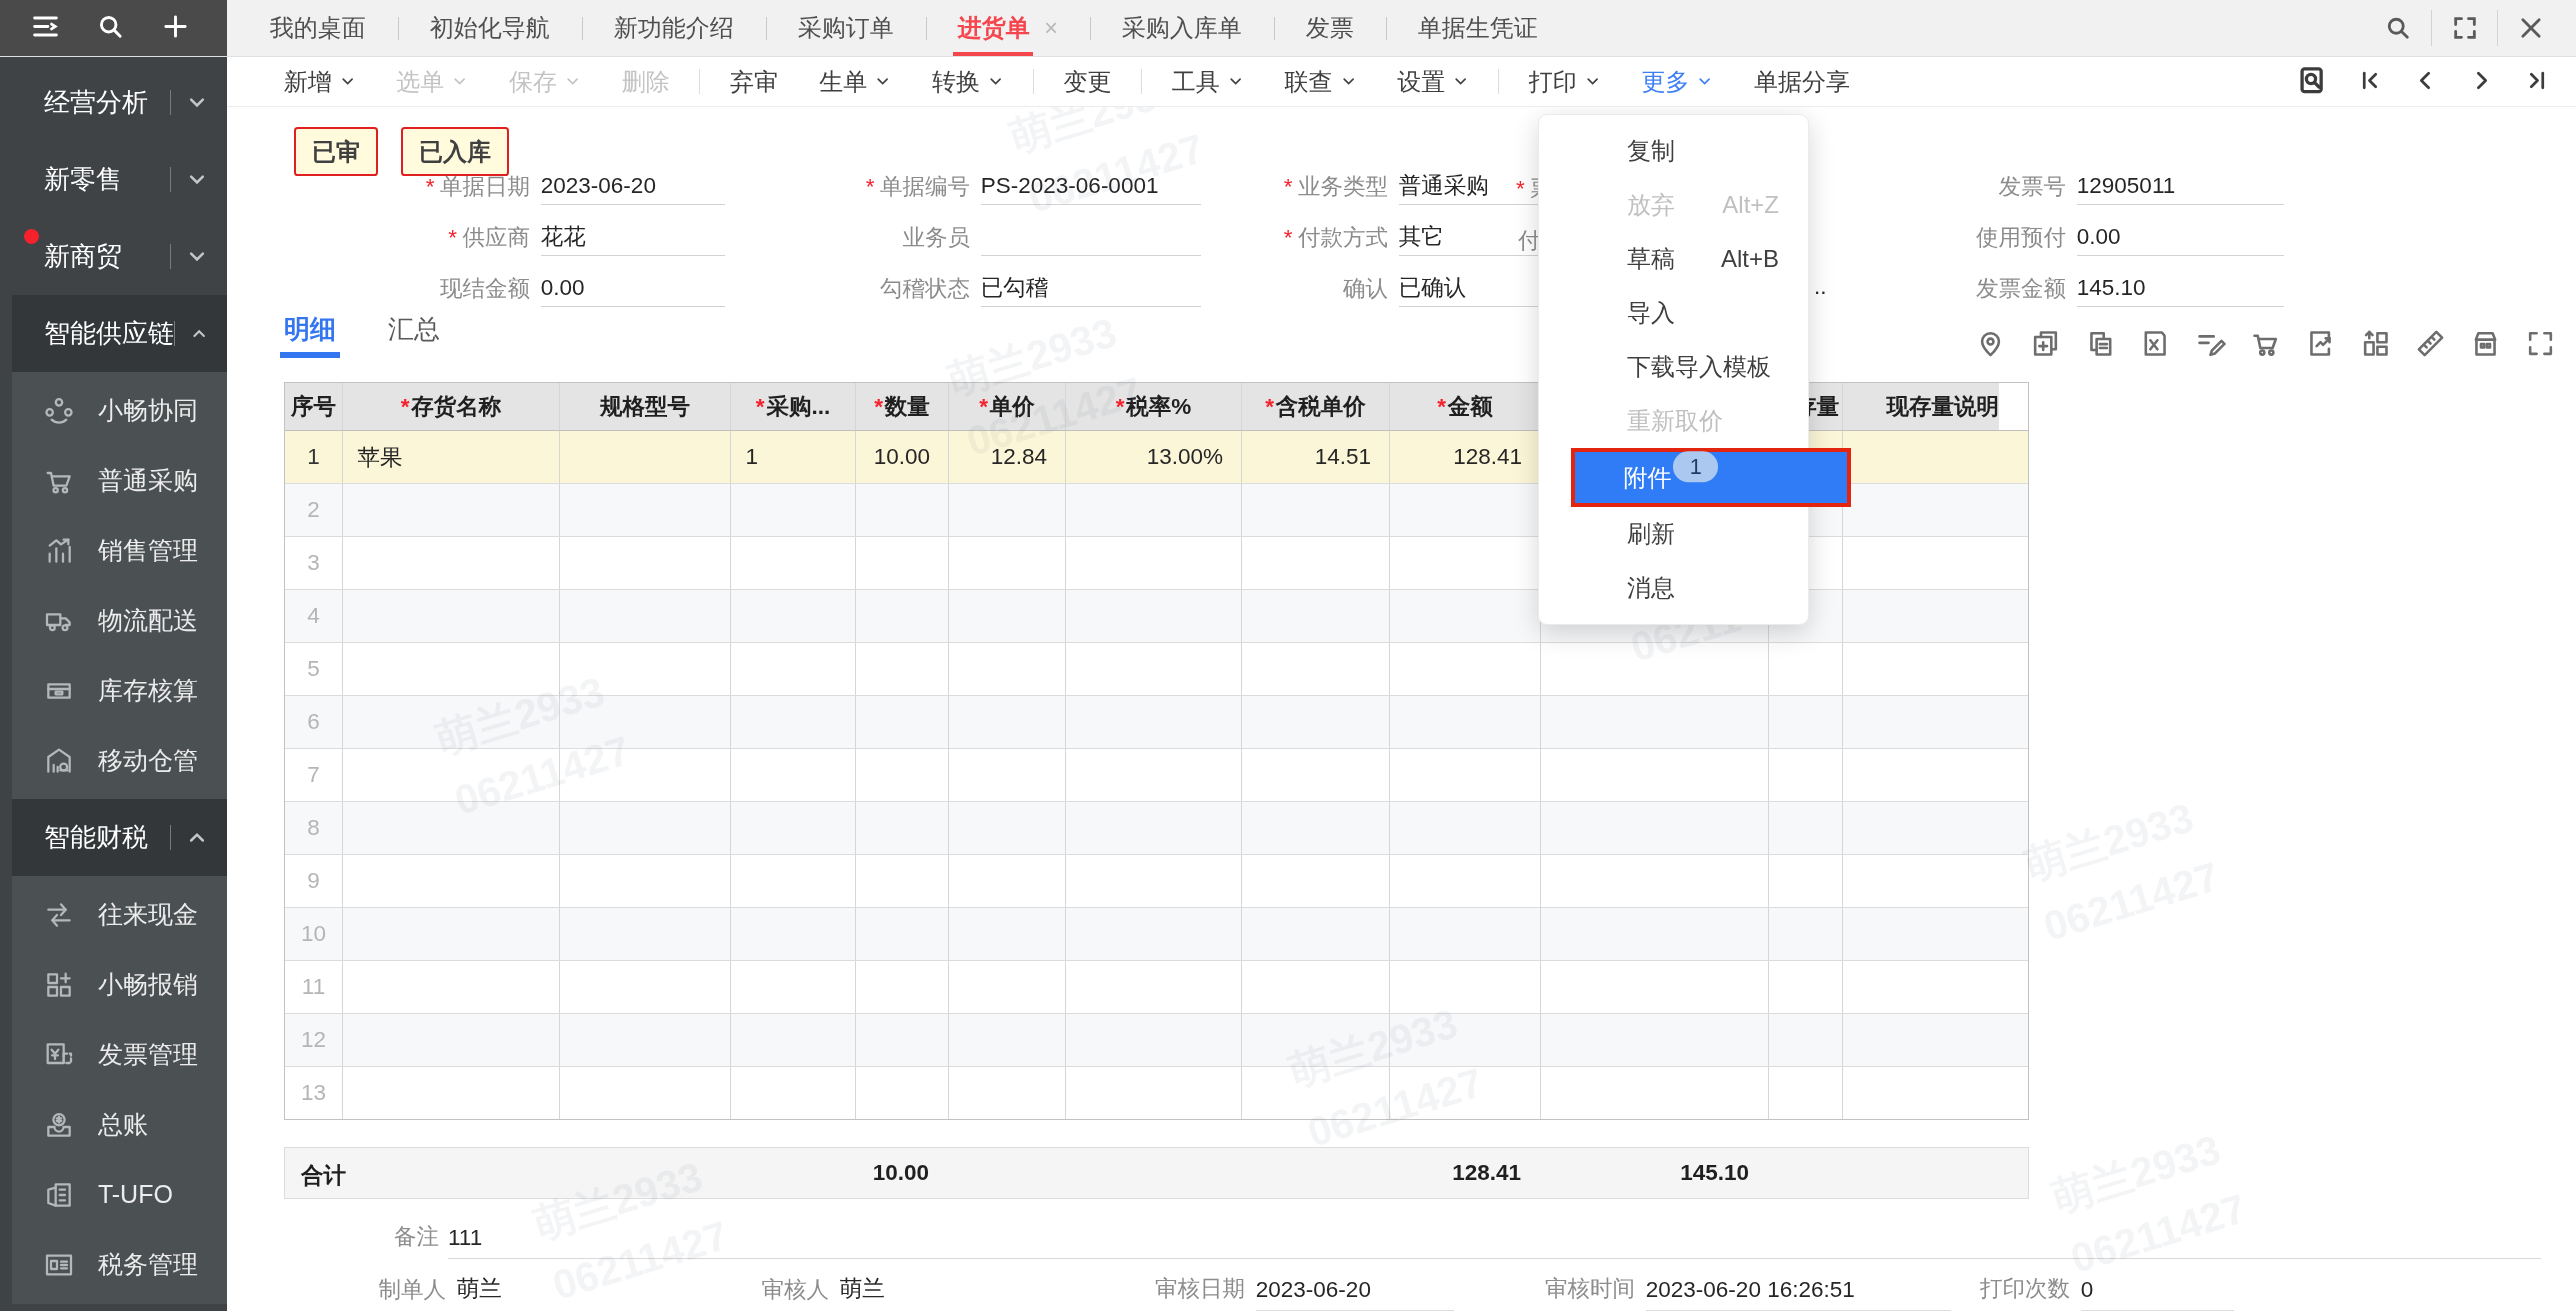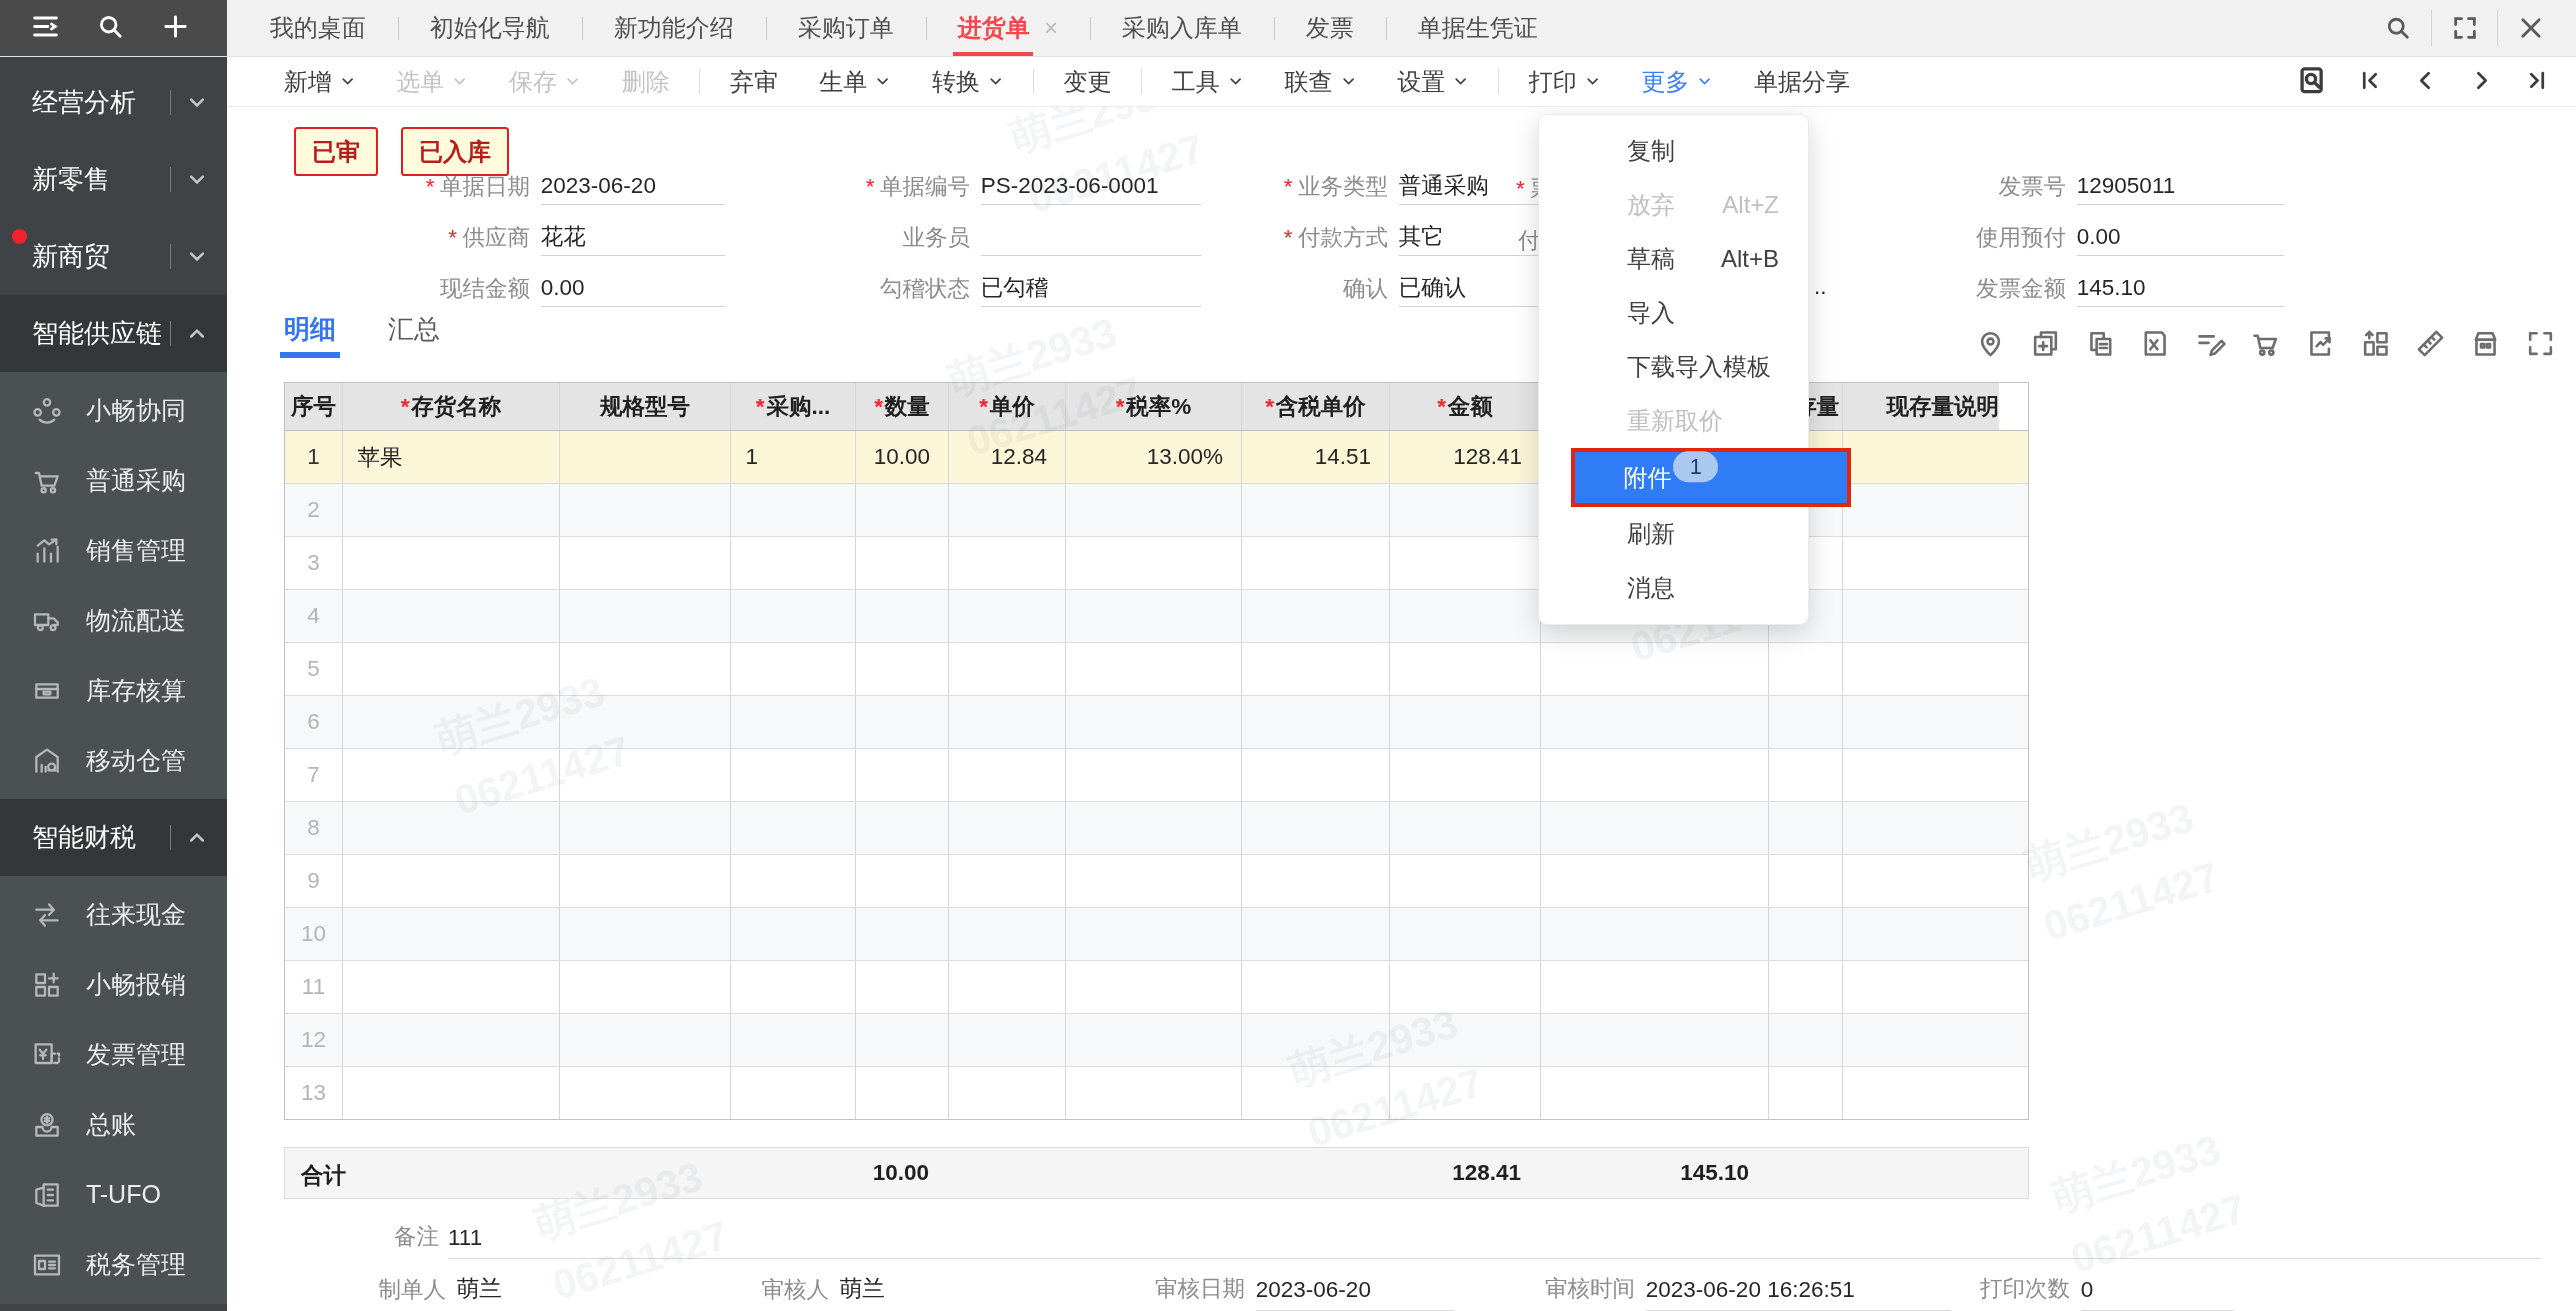--- a/index.html
+++ b/index.html
@@ -22,21 +22,21 @@
   .tab .close { margin-left:14.4px; color:#b9b9b9; font-size:23.4px; font-weight:normal; }
   .top-right { display:flex; align-items:center; padding-right:12.6px; flex:none; }
   .tr-btn { width:66px; height:36px; display:flex; align-items:center; justify-content:center; }
   .tr-btn + .tr-btn { border-left:0.9px solid #d2d2d2; }
   .tr-btn svg { width:28px; height:28px; stroke:#5a5a5a; fill:none; stroke-width:2.4; stroke-linecap:round; }
 
   
   .mainrow { display:flex; height:1254px; }
 
   
-  .sidebar { width:227px; flex:none; background:#3f4346; padding-top:7.2px; overflow:hidden; position:relative; }
+  .sidebar { width:227px; flex:none; background:#3f4346; padding-top:7.2px; overflow:hidden; position:relative;padding-left:12px; }
   .sec { height:77px; display:flex; align-items:center; padding:0 20px 0 32px;
     color:#fff; font-size:26px; position:relative; cursor:pointer; white-space:nowrap; }
   .sec.darker { background:#33373a; }
   .sec .sec-label { flex:1; }
   .sec .vbar { width:0.9px; height:25px; background:#767b7e; margin-right:16px; }
   .sec svg.chev { width:20px; height:20px; stroke:#c3c7c9; fill:none; stroke-width:3; stroke-linecap:round; }
   .sec .dot { position:absolute; left:11.7px; top:10.8px; width:15.3px; height:15.3px; border-radius:50%; background:#f5222d; }
   .subwrap { background:#4b5053; padding:3.6px 0; }
   .sitem { height:70px; display:flex; align-items:center; gap:23.4px; padding-left:30.5px;
     color:#ececec; font-size:25px; cursor:pointer; white-space:nowrap; }
@@ -52,21 +52,21 @@
   .tbtn.disabled { color:#c3c3c3; }
   .tbtn.accent { color:#3d7ff7; }
   .tsep { width:0.9px; height:25px; background:#ddd; margin:0 9px; flex:none; }
   .tool-nav { margin-left:auto; display:flex; align-items:center; gap:30.5px; }
   .tool-nav svg { stroke:#3c3c3c; fill:none; stroke-width:2.6; stroke-linecap:round; stroke-linejoin:round; }
 
   
   .page { position:relative; flex:1; background:#fff; overflow:hidden; }
 
   .badge { position:absolute; top:20px; height:49px; border:2.7px solid #e02020;
-    background:#fffbdc; color:#b91c1c; font-size:24px; font-weight:bold;
+    background:#fffbdc; color:#404040; font-size:24px; font-weight:bold;
     display:flex; align-items:center; padding:0 16px; border-radius:3.6px; white-space:nowrap; }
 
   .fcol { position:absolute; top:54px; }
   .frow { height:51px; display:flex; align-items:center; }
   .flab { text-align:right; font-size:22.5px; color:#8c8c8c; white-space:nowrap; }
   .flab.req::before { content:'*'; color:#f5222d; margin-right:5.4px; font-size:22.5px; }
   .fval { margin-left:10.8px; height:36px; line-height:34px; font-size:22.5px; color:#262626;
     border-bottom:1.8px solid #d2d2d2; white-space:nowrap; overflow:hidden; }
   .frag { position:absolute; font-size:22.5px; color:#8c8c8c; z-index:1; white-space:nowrap; }
   .frag.req::before { content:'*'; color:#f5222d; margin-right:5.4px; }

